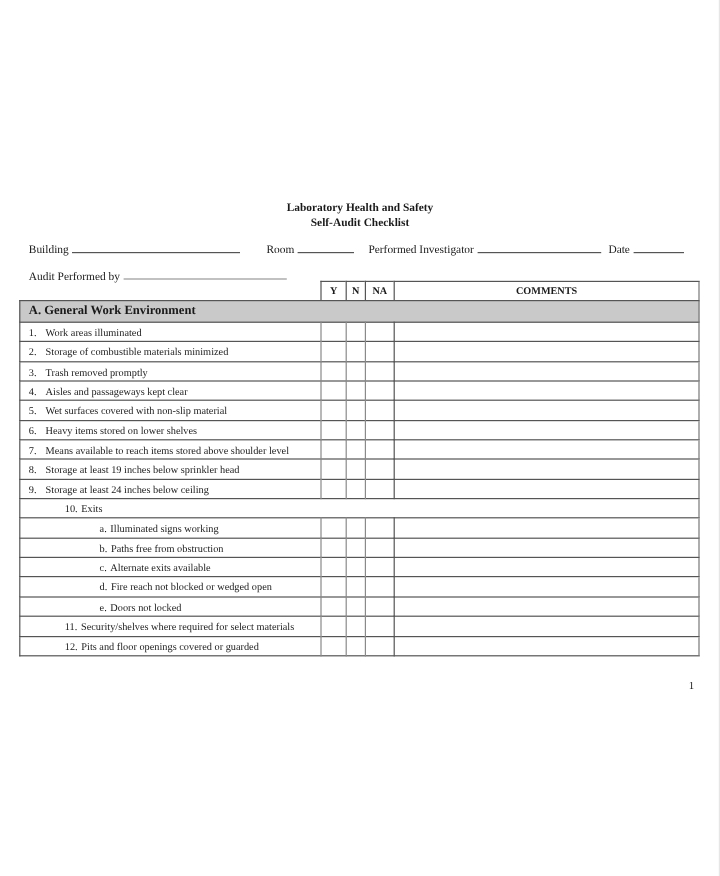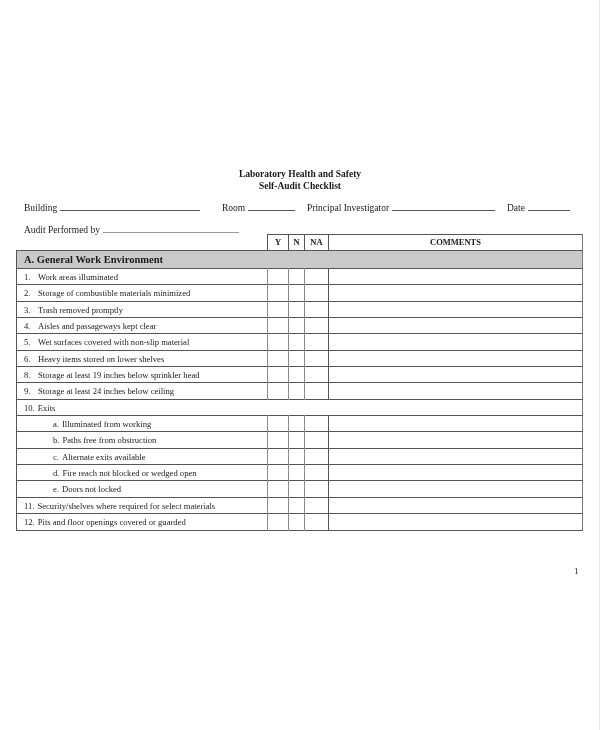--- a/index.html
+++ b/index.html
@@ -124,21 +124,21 @@
     top: 2px;
     font-size: 8.6px;
     line-height: 12px;
     white-space: nowrap;
   }
   .row .label.sub { left: 36px; }
   .row .num {
     display: inline-block;
     width: 14px;
   }
-  .row .num.wide { width: auto; margin-right: 3px; }
+  .row .num.wide { width: auto; margin-right: 3px; margin-left: 30px; }
   .cell {
     position: absolute;
     top: -1px;
     bottom: -1px;
     border-left: 1.2px solid #8a8a8a;
     box-sizing: border-box;
   }
   .c-y   { left: 250px; width: 22px; }
   .c-n   { left: 271px; width: 17px; }
   .c-na  { left: 287px; width: 24px; }
@@ -176,21 +176,21 @@
     <div>Self-Audit Checklist</div>
   </div>
 
   <div class="field-line" style="left:24px;">
     <span>Building</span><span class="blank" style="width:140px;"></span>
   </div>
   <div class="field-line" style="left:222px;">
     <span>Room</span><span class="blank" style="width:47px;"></span>
   </div>
   <div class="field-line" style="left:307px;">
-    <span>Principal Investigator</span><span class="blank" style="width:103px;"></span>
+    <span>Performed Investigator</span><span class="blank" style="width:103px;"></span>
   </div>
   <div class="field-line" style="left:507px;">
     <span>Date</span><span class="blank" style="width:42px;"></span>
   </div>
 
   <div class="audit-line">
     <span>Audit Performed by</span><span class="blank"></span>
   </div>
 
   <div class="checklist">
@@ -303,20 +303,37 @@
           </div>
     <div class="cell c-na">
             <input type="text" style="">
           </div>
     <div class="cell c-com">
             <input type="text" style="">
           </div>
   </div>
         <div class="row">
     <div class="label">
+      <span class="num">7.</span><span class="txt">Means available to reach items stored above shoulder level</span>
+    </div>
+    <div class="cell c-y">
+            <input type="text" style="">
+          </div>
+    <div class="cell c-n">
+            <input type="text" style="">
+          </div>
+    <div class="cell c-na">
+            <input type="text" style="">
+          </div>
+    <div class="cell c-com">
+            <input type="text" style="">
+          </div>
+  </div>
+        <div class="row">
+    <div class="label">
       <span class="num">8.</span><span class="txt">Storage at least 19 inches below sprinkler head</span>
     </div>
     <div class="cell c-y">
             <input type="text" style="">
           </div>
     <div class="cell c-n">
             <input type="text" style="">
           </div>
     <div class="cell c-na">
             <input type="text" style="">
@@ -343,21 +360,21 @@
           </div>
   </div>
         <div class="row full">
     <div class="label">
       <span class="num wide">10.</span><span class="txt">Exits</span>
     </div>
 
   </div>
         <div class="row">
     <div class="label sub">
-      <span class="num wide">a.</span><span class="txt">Illuminated from working</span>
+      <span class="num wide">a.</span><span class="txt">Illuminated signs working</span>
     </div>
     <div class="cell c-y">
             <input type="text" style="">
           </div>
     <div class="cell c-n">
             <input type="text" style="">
           </div>
     <div class="cell c-na">
             <input type="text" style="">
           </div>

